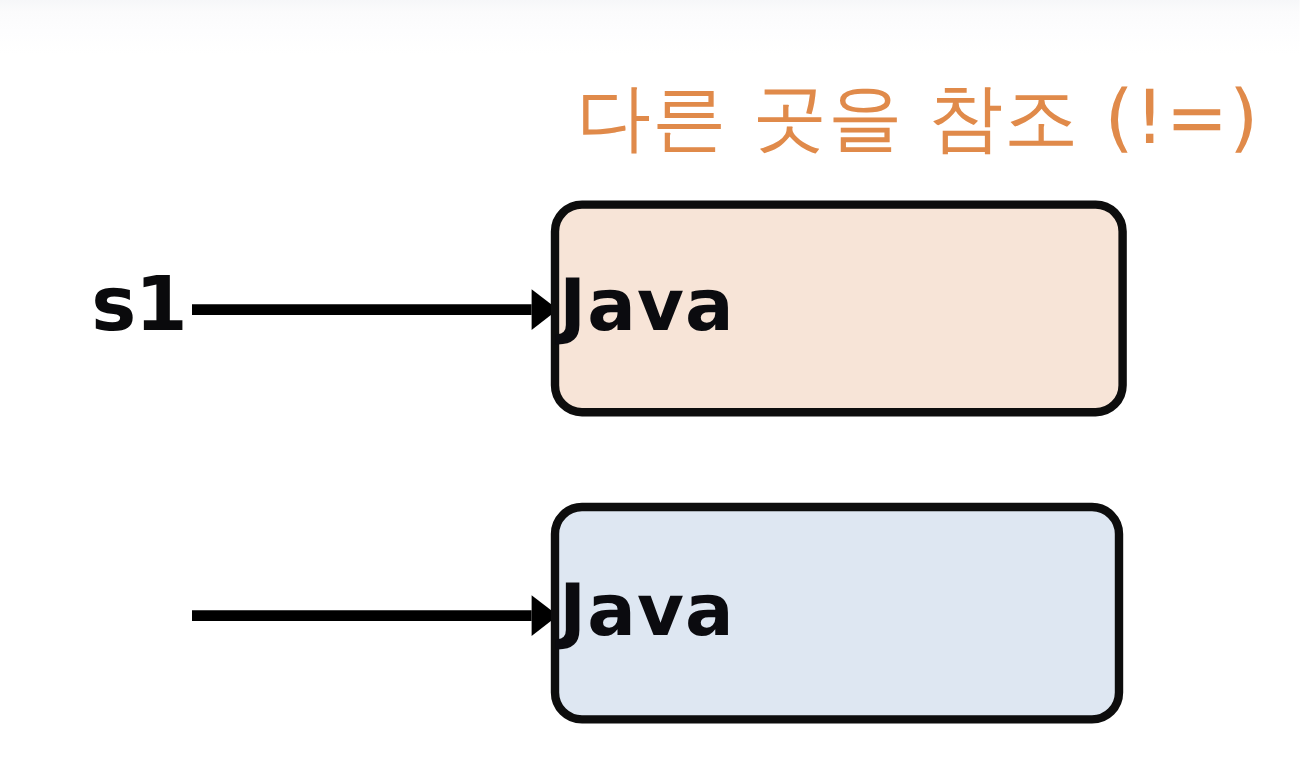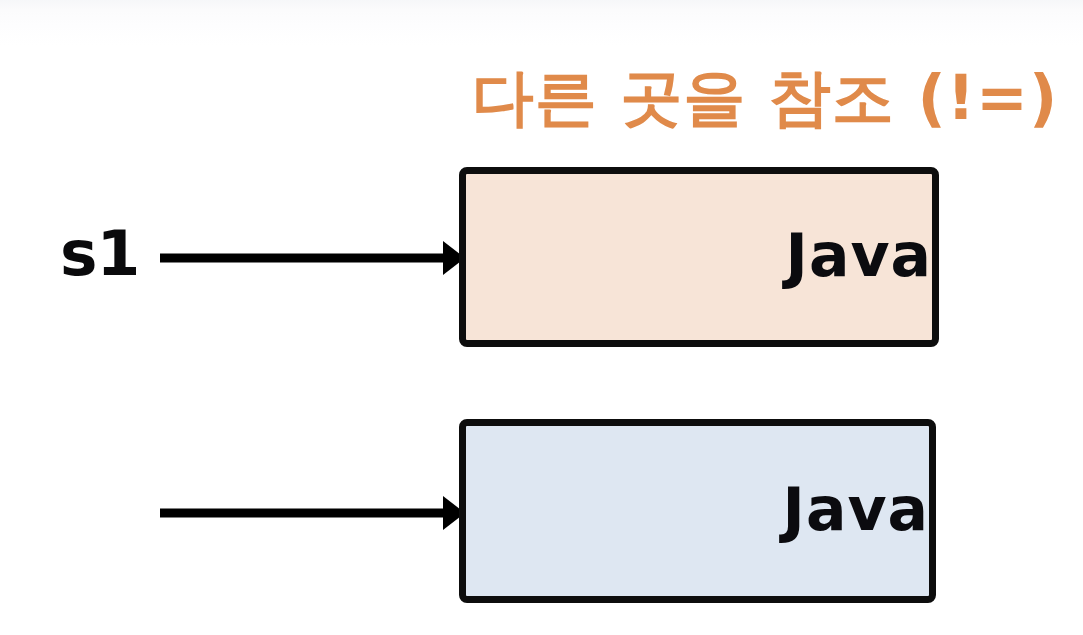--- a/index.html
+++ b/index.html
@@ -32,37 +32,37 @@
     position: absolute;
     left: 455px;
     top: 48px;
     width: 620px;
     height: 100px;
     display: flex;
     align-items: center;
     justify-content: center;
     font-family: "DejaVu Sans", sans-serif;
     font-size: 62px;
-    font-weight: 700;
+    font-weight: 400;
     letter-spacing: 1px;
     color: #e08a4a;
     white-space: nowrap;
     line-height: 1;
     -webkit-font-smoothing: antialiased;
   }
 
   
   .box {
     position: absolute;
     box-sizing: border-box;
     border: 7px solid #0d0d0d;
-    border-radius: 8px;
+    border-radius: 26px;
     display: flex;
     align-items: center;
-    justify-content: flex-end;
+    justify-content: flex-start;
   }
   .box-label {
     font-family: "DejaVu Sans", sans-serif;
     font-size: 60px;
     font-weight: 700;
     color: #0b0b0f;
     letter-spacing: 1px;
     line-height: 1;
     transform: translateY(-2px);
   }
@@ -84,20 +84,21 @@
 
   
   .var-label {
     position: absolute;
     font-family: "DejaVu Sans", sans-serif;
     font-size: 63px;
     font-weight: 700;
     color: #0a0a0c;
     line-height: 1;
     letter-spacing: -1px;
+    margin-left: 16px;
   }
   #label-s1 { left: 60px; top: 222px; }
   #label-s2 { left: 60px; top: 477px; }
 
   
   .arrow {
     position: absolute;
     left: 0;
     top: 0;
     width: 1083px;

